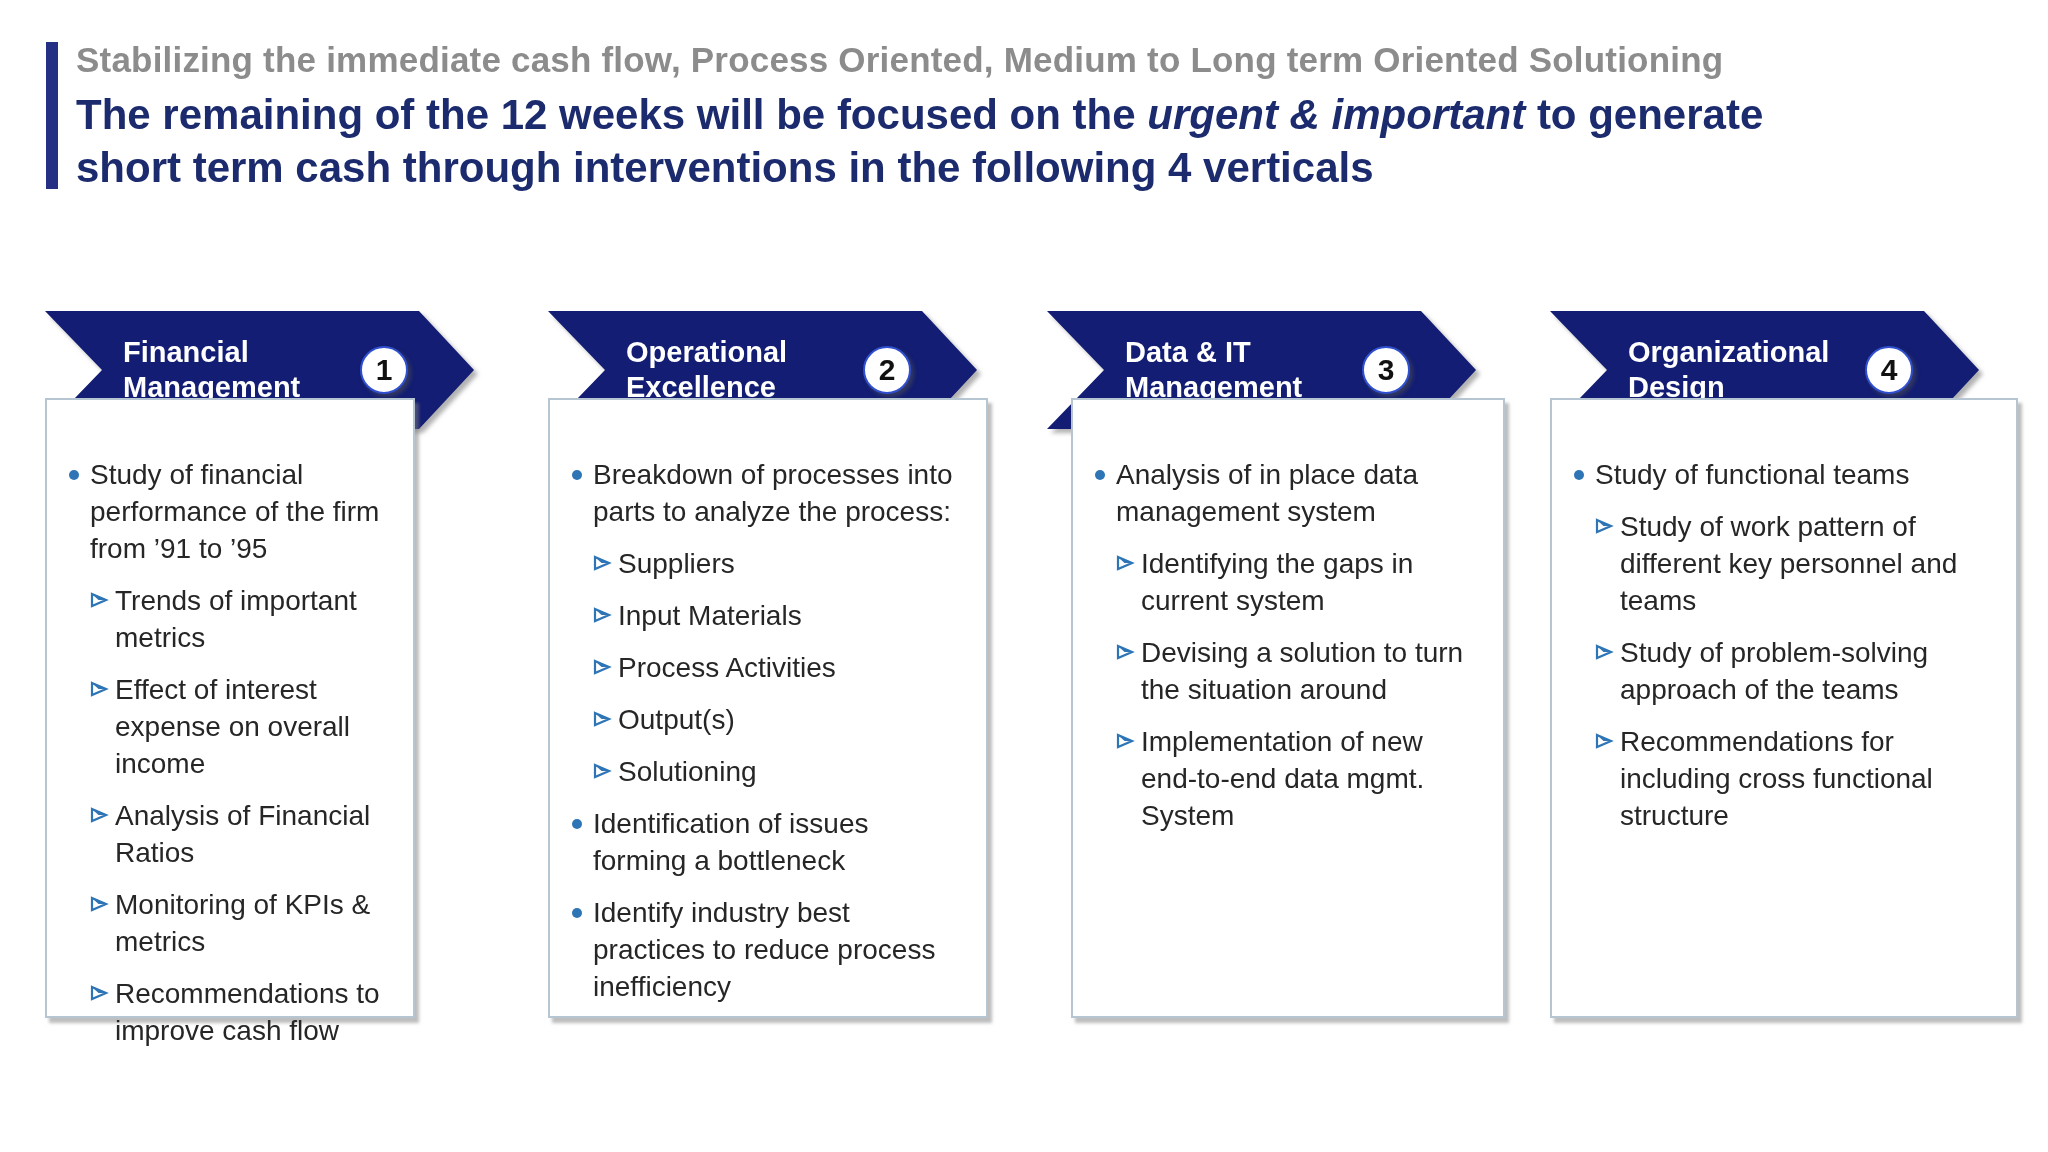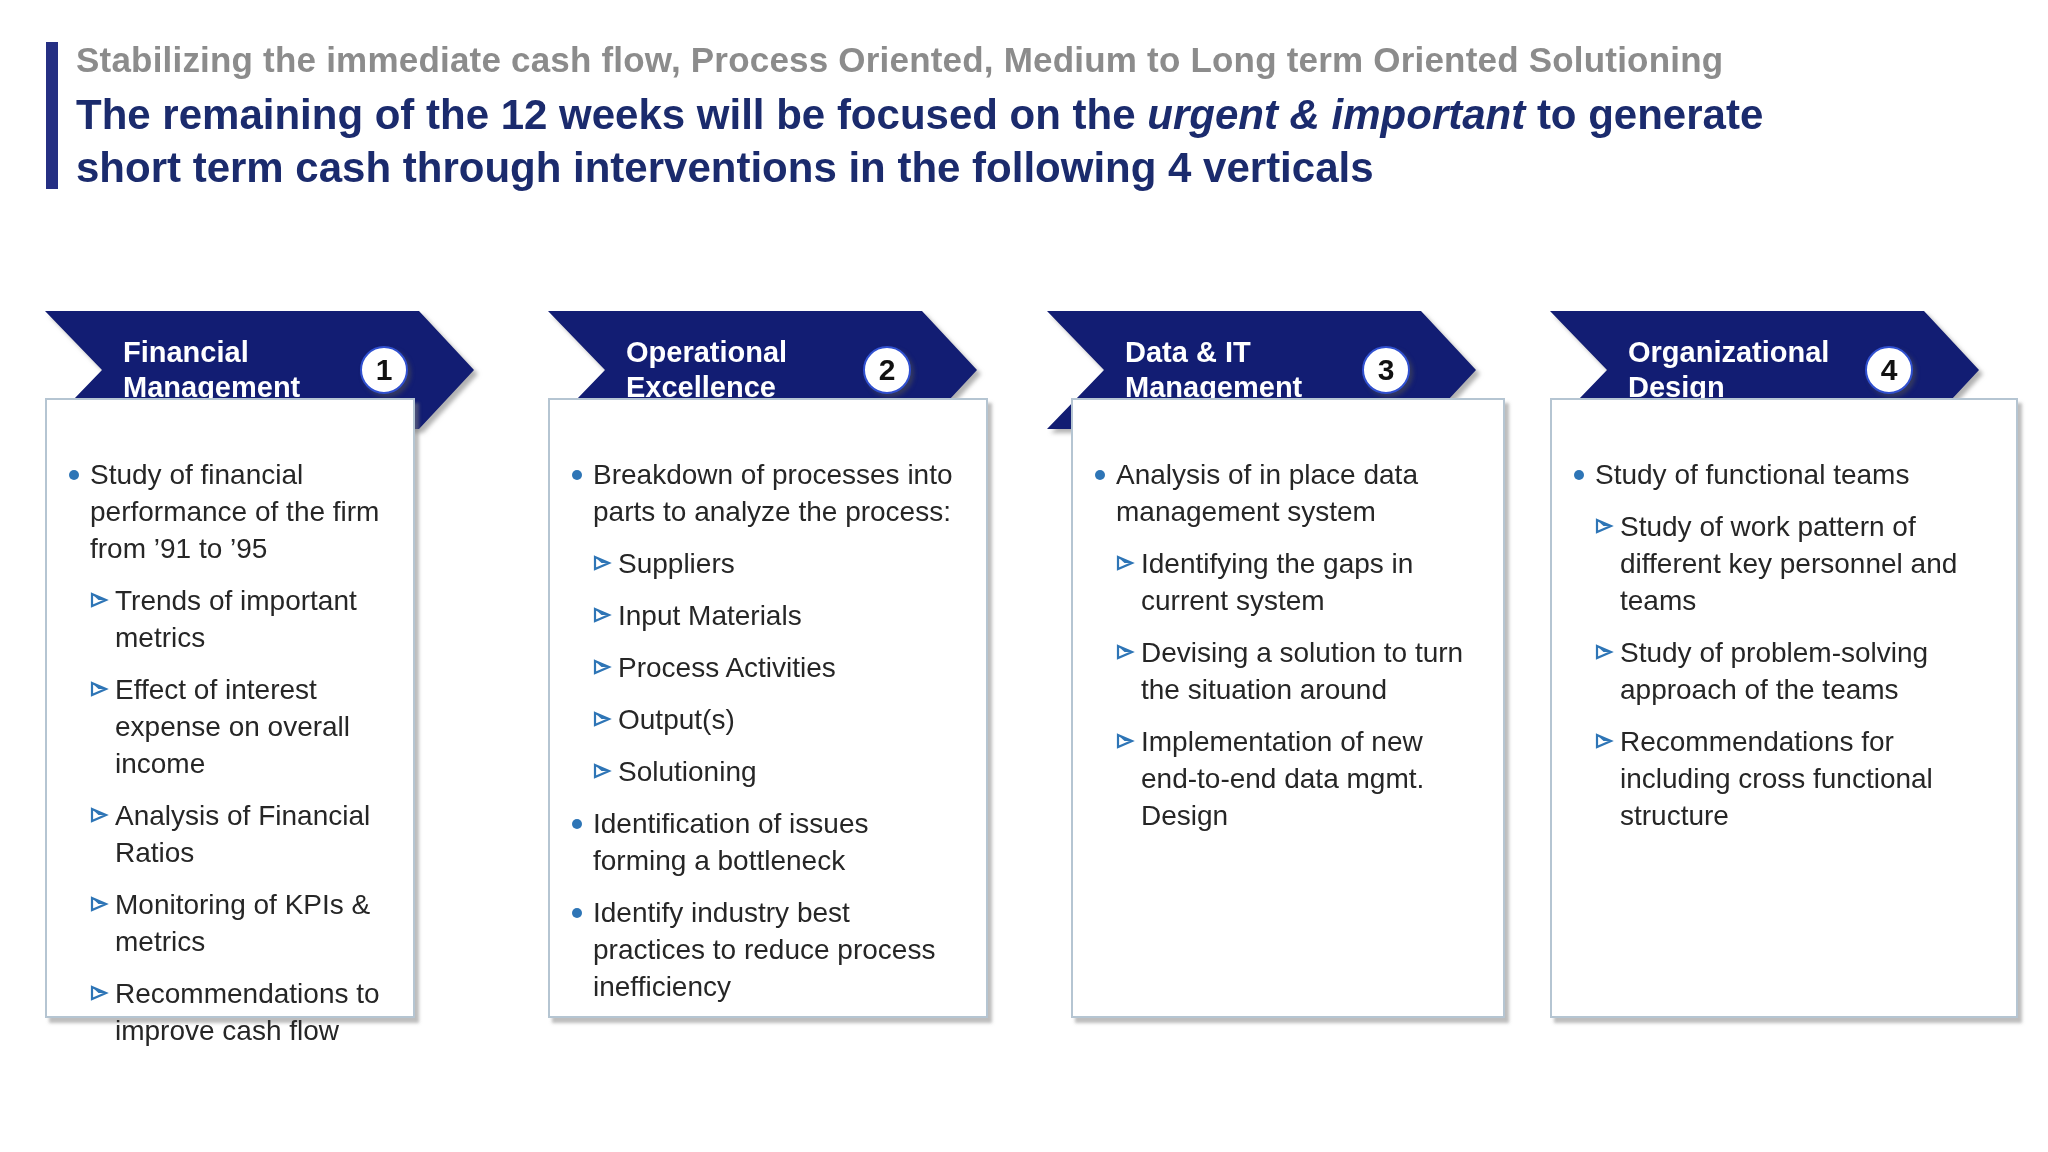--- a/index.html
+++ b/index.html
@@ -224,21 +224,21 @@
                 <path d="M3 4 L17 10 L3 16 Z" fill="none" stroke="#2e75b6" stroke-width="2.2"></path>
                 <path d="M3 4 L17 10 L9.5 10 Z" fill="#2e75b6"></path>
               </svg>
               <span class="txt">Devising a solution to turn the situation around</span>
             </li>
             <li class="item l2">
               <svg viewBox="0 0 20 20" class="arr">
                 <path d="M3 4 L17 10 L3 16 Z" fill="none" stroke="#2e75b6" stroke-width="2.2"></path>
                 <path d="M3 4 L17 10 L9.5 10 Z" fill="#2e75b6"></path>
               </svg>
-              <span class="txt">Implementation of new end-to-end data mgmt. Design</span>
+              <span class="txt">Implementation of new end-to-end data mgmt. System</span>
             </li>
           </ul>
     </div>
   </section>
 
   <section class="column" style="left: 1550px;">
     <div class="arrow-wrap">
       <div class="arrow">
         <div class="arrow-label">Organizational Design</div>
         <div class="num-circle">

